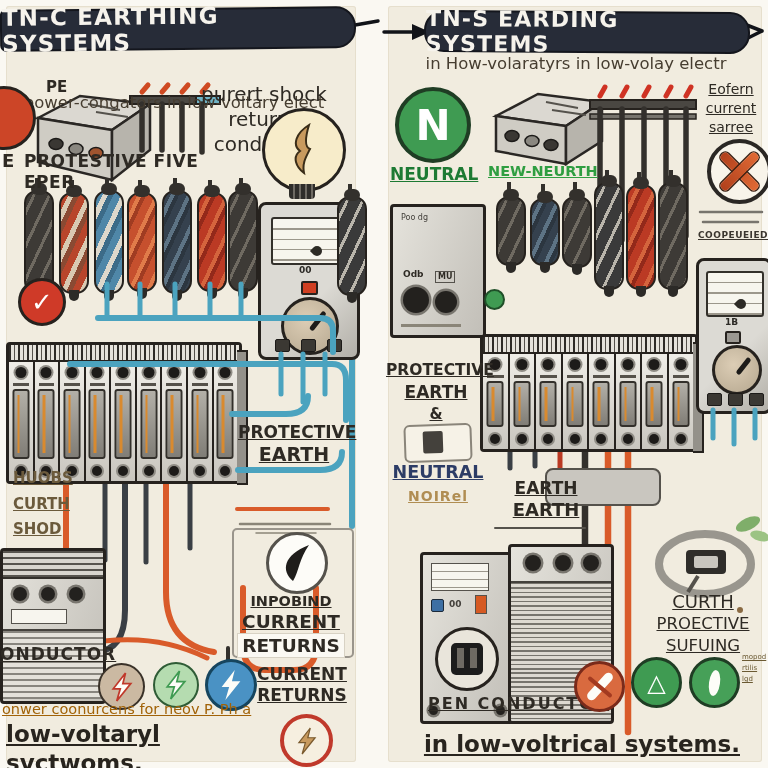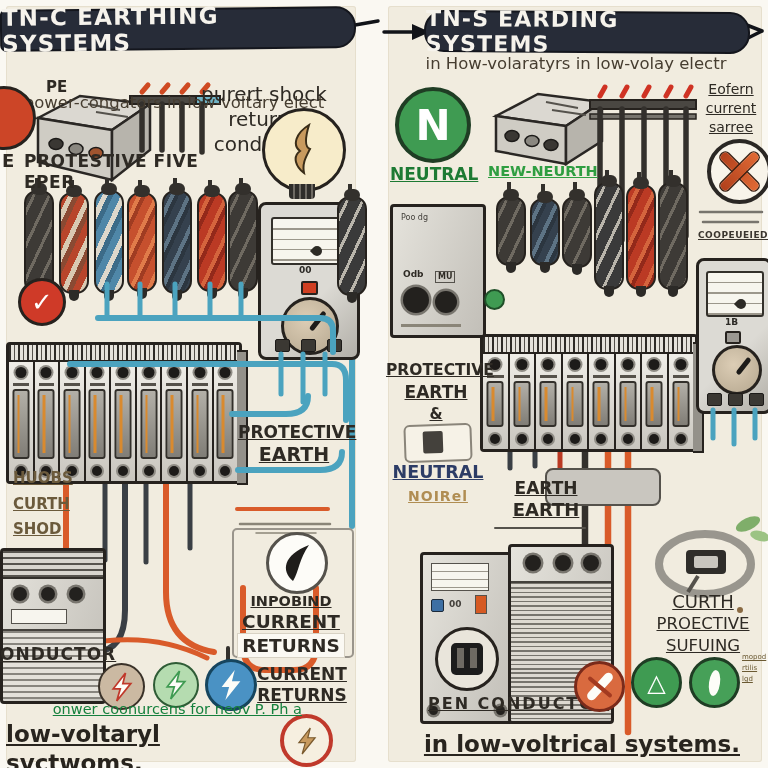--- a/index.html
+++ b/index.html
@@ -390,21 +390,21 @@
     <svg width="30" height="34" viewBox="0 0 32 36">
         <polygon points="20,2 6,20 14,20 10,34 26,14 17,14" fill="#fdfdf8"></polygon>
       </svg>
   </div>
   <div class="circ" style="left:280px;top:714px;width:45px;height:45px;background:#f6efe0;border:4px solid #c0392b;">
     <svg width="26" height="30" viewBox="0 0 32 36">
         <polygon points="20,2 6,20 14,20 10,34 26,14 17,14" fill="#c89a5e" stroke="#7a5a2e" stroke-width="1.5"></polygon>
       </svg>
   </div>
 
-  <div class="lbl z4" style="left:2px;top:700px;width:300px;font-size:14.5px;color:#15803d;text-align:right;">onwer coonurcens for neov P. Ph a</div>
+  <div class="lbl z4" style="left:2px;top:700px;width:300px;font-size:14.5px;color:#a16207;">onwer coonurcens for neov P. Ph a</div>
   <div class="lbl b z4" style="left:6px;top:720px;width:280px;font-size:23px;color:#28241e;">low-voltaryl svctwoms.</div>
 
   <div class="circ" style="left:395px;top:87px;width:68px;height:68px;background:#3f9b52;border:4px solid #1f3d24;">
     <span class="glyph" style="font-size:42px;">N</span>
   </div>
   <div class="lbl b c z4" style="left:390px;top:164px;width:84px;font-size:17px;color:#1d7a33;">NEUTRAL</div>
   <div class="lbl b z4" style="left:488px;top:162px;width:110px;font-size:14.5px;color:#2f9e41;">NEW-NEURTH</div>
 
   <div class="lbl c z4" style="left:696px;top:80px;width:70px;font-size:14px;line-height:1.35;">
     <div>Eofern</div>

